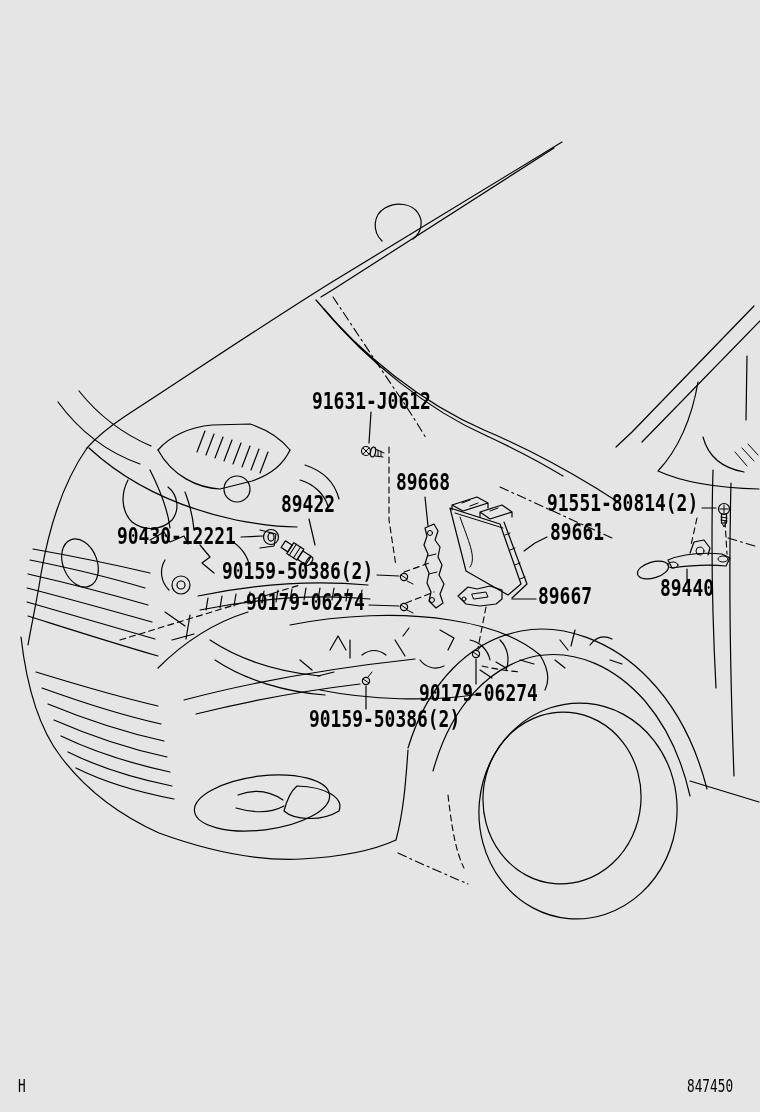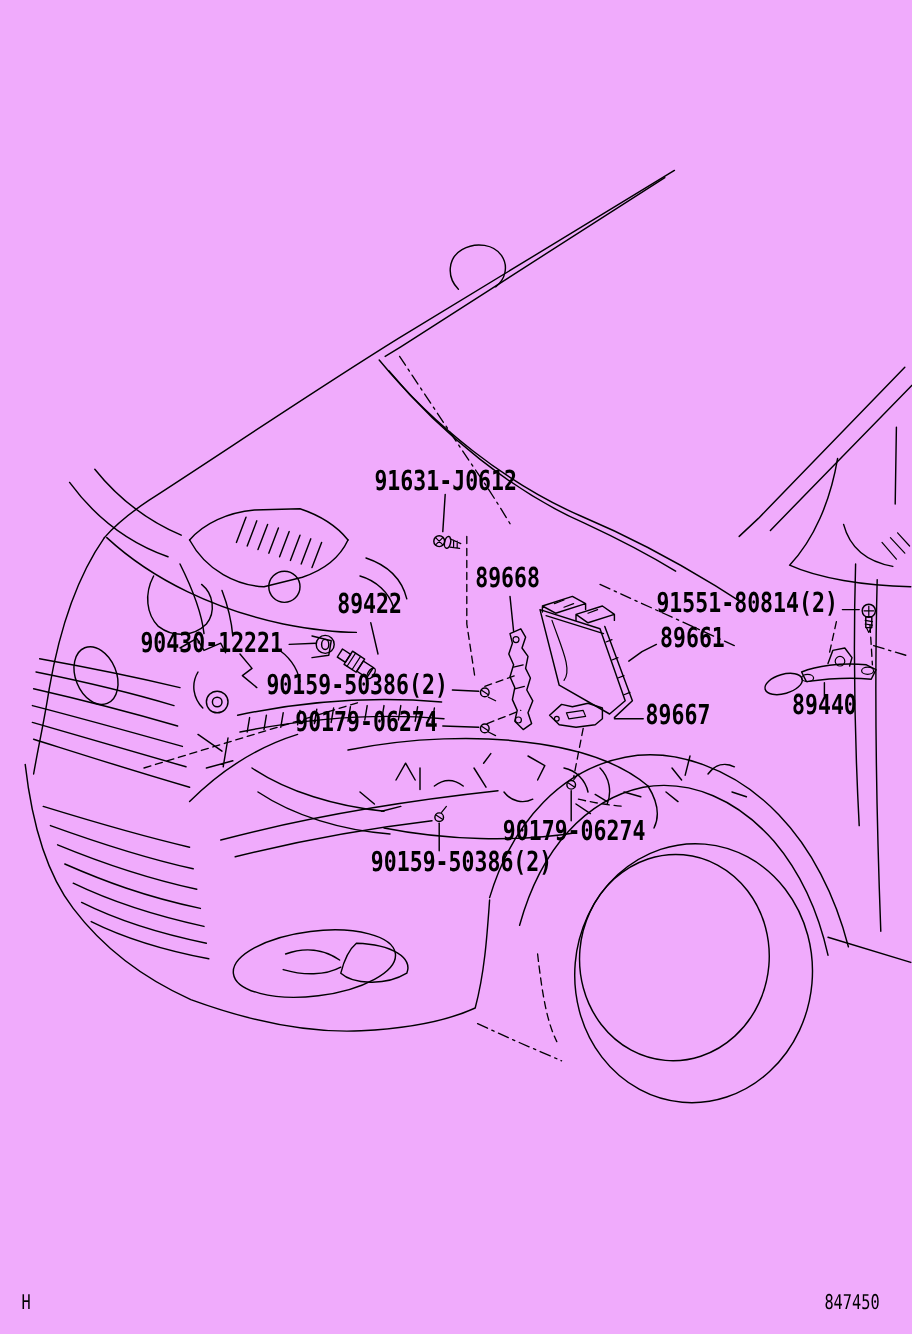--- a/index.html
+++ b/index.html
@@ -1,16 +1,16 @@
 <!DOCTYPE html>
 <html><head>
 <meta charset="utf-8">
 <style>
   html,body{margin:0;padding:0;background:#fff;}
-  #page{position:relative;width:760px;height:1112px;background:#f0abfc;overflow:hidden;
+  #page{position:relative;width:760px;height:1112px;background:#e5e5e5;overflow:hidden;
         font-family:"DejaVu Sans Mono",monospace;}
   #artwork{position:absolute;left:0;top:0;}
   #artwork path,#artwork ellipse,#artwork circle,#artwork line,#artwork rect,#artwork polyline{
         fill:none;stroke:#000;stroke-width:1.2;stroke-linecap:round;stroke-linejoin:round;}
   #artwork .thin{stroke-width:1;}
   #artwork .dash{stroke-dasharray:6 4;stroke-width:1.1;}
   #artwork .dashdot{stroke-dasharray:9 4 2 4;stroke-width:1.1;}
   #labels-layer{position:absolute;left:0;top:0;width:100%;height:100%;}
   .part-label{position:absolute;font:700 23px "DejaVu Sans Mono",monospace;color:#000;
         transform:scaleX(.78);transform-origin:0 0;white-space:nowrap;line-height:1.15;}

